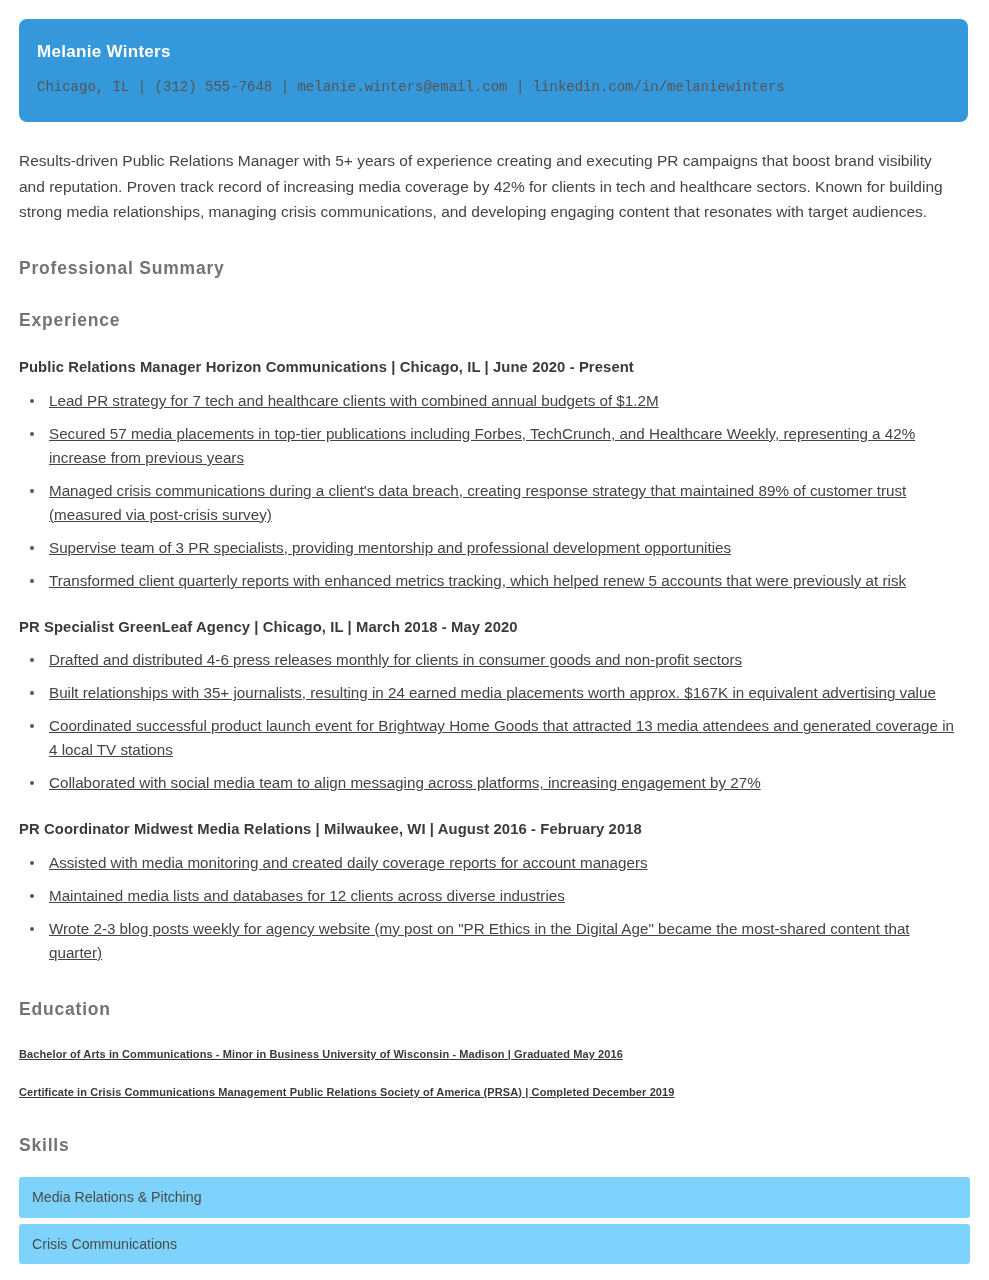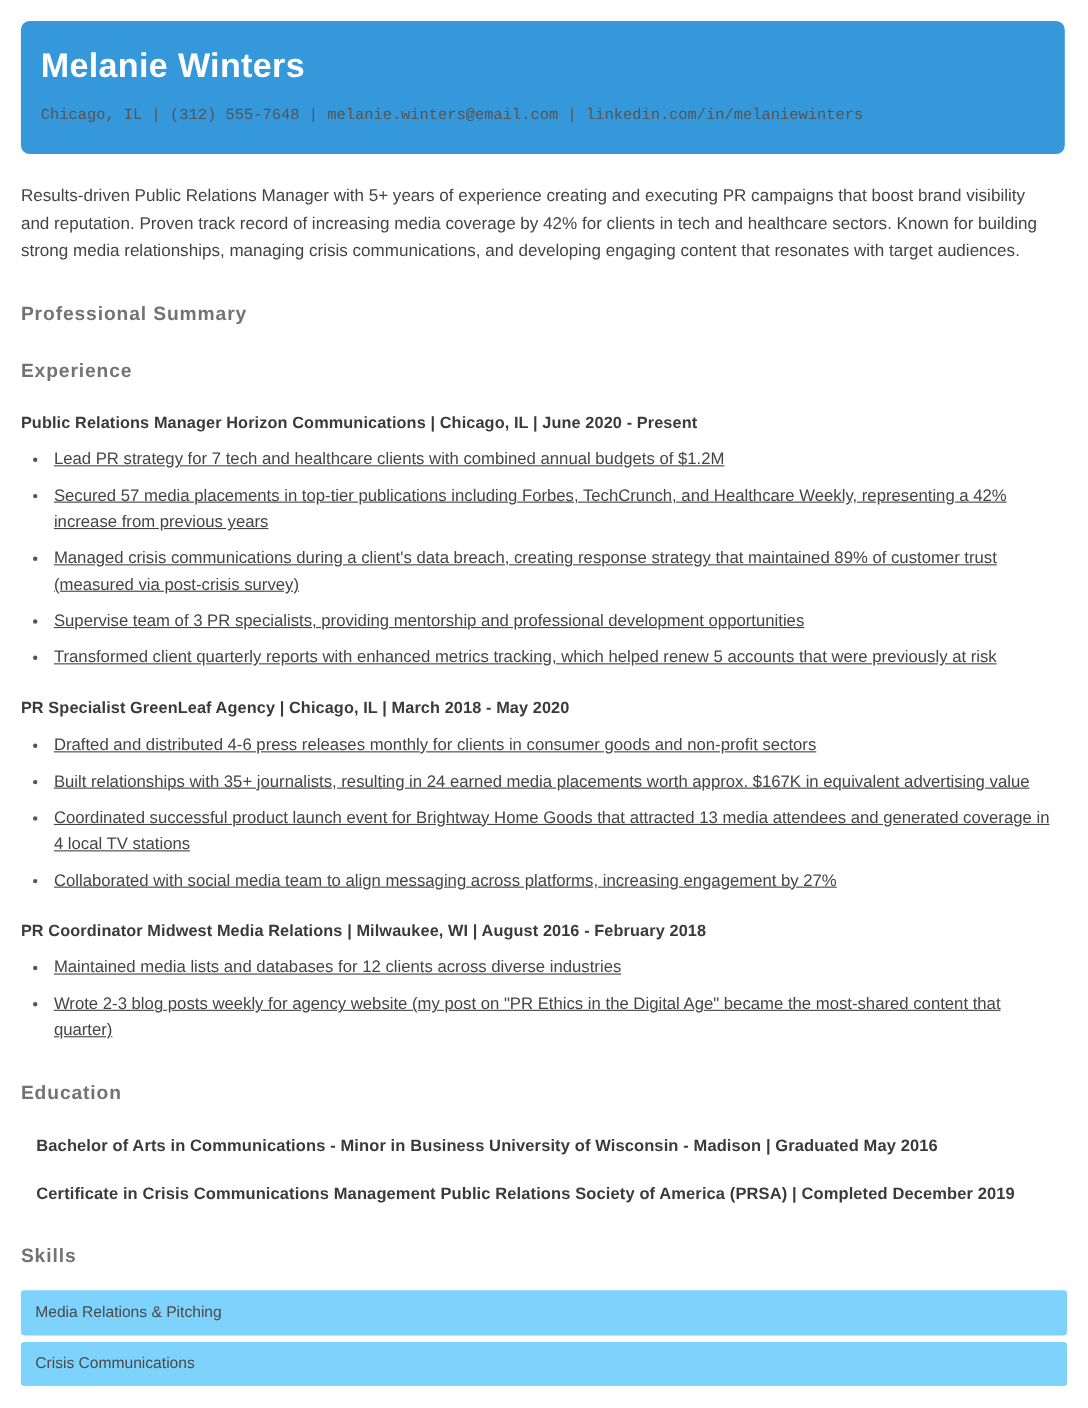--- a/index.html
+++ b/index.html
@@ -23,21 +23,21 @@
   }
 
   
   .header {
     margin: 19px 21px 0 19px;
     background: #3498db;
     border-radius: 8px;
     padding: 22px 18px 26px 18px;
   }
   .header-name {
-    font-size: 31px;
+    font-size: 17px;
     font-weight: bold;
     color: #ffffff;
     letter-spacing: 0.3px;
     line-height: 1.25;
     margin: 0 0 16px 0;
   }
   .header-contact {
     font-size: 14px;
     color: #555555;
     line-height: 1.3;
@@ -97,26 +97,27 @@
     position: absolute;
     left: 11px;
     top: 10px;
     width: 4px;
     height: 4px;
     border-radius: 50%;
     background: #555555;
   }
 
   .edu-entry {
-    font-size: 15px;
+    font-size: 11px;
     font-weight: bold;
     color: #3a3a3a;
     line-height: 1.45;
-    margin: 22px 0 0 14px;
+    margin: 22px 0 0 0;
     letter-spacing: 0.1px;
+    text-decoration: underline;
   }
   .edu-entry.first { margin-top: 26px; }
 
   .skills-list {
     margin: 21px 0 0 0;
     padding: 0;
     list-style: none;
   }
   .skill-item {
     background: #7dd3fc;
@@ -163,20 +164,21 @@
         <li>Drafted and distributed 4-6 press releases monthly for clients in consumer goods and non-profit sectors</li>
         <li>Built relationships with 35+ journalists, resulting in 24 earned media placements worth approx. $167K in equivalent advertising value</li>
         <li>Coordinated successful product launch event for Brightway Home Goods that attracted 13 media attendees and generated coverage in 4 local TV stations</li>
         <li>Collaborated with social media team to align messaging across platforms, increasing engagement by 27%</li>
       </ul>
     </div>
 
     <div>
       <div class="entry-title">PR Coordinator Midwest Media Relations | Milwaukee, WI | August 2016 - February 2018</div>
       <ul class="bullets">
+        <li>Assisted with media monitoring and created daily coverage reports for account managers</li>
         <li>Maintained media lists and databases for 12 clients across diverse industries</li>
         <li>Wrote 2-3 blog posts weekly for agency website (my post on "PR Ethics in the Digital Age" became the most-shared content that quarter)</li>
       </ul>
     </div>
 
     <h2 class="section-heading">Education</h2>
     <div class="edu-entry first">Bachelor of Arts in Communications - Minor in Business University of Wisconsin - Madison | Graduated May 2016</div>
     <div class="edu-entry">Certificate in Crisis Communications Management Public Relations Society of America (PRSA) | Completed December 2019</div>
 
     <h2 class="section-heading">Skills</h2>

